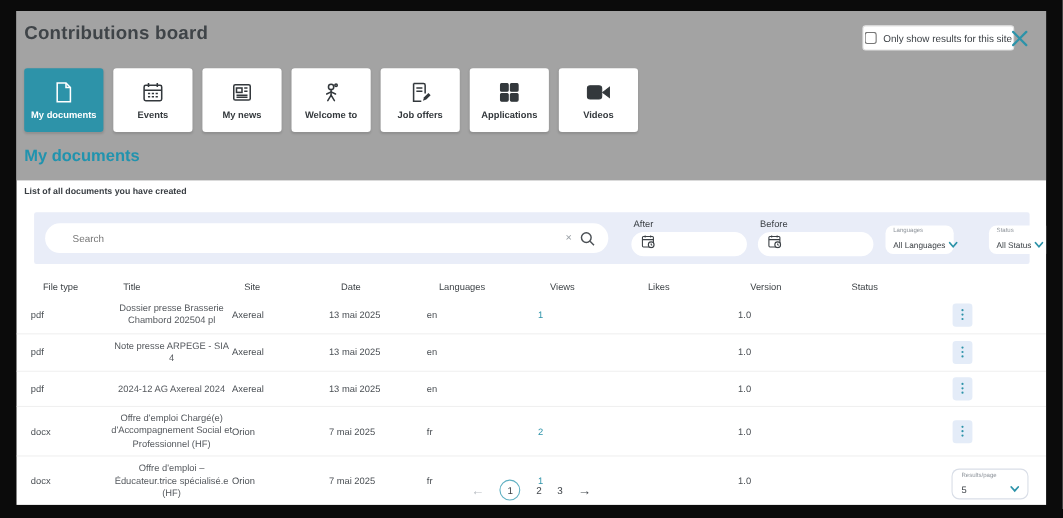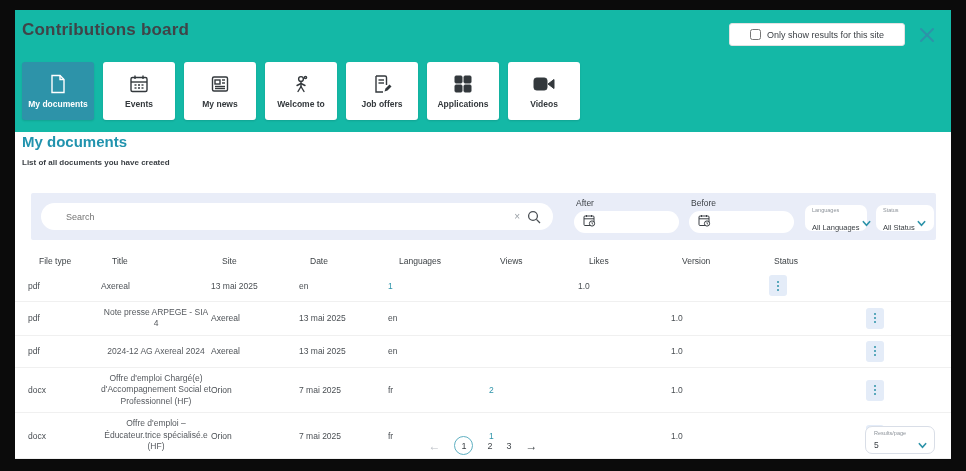--- a/index.html
+++ b/index.html
@@ -1,61 +1,61 @@
 <!DOCTYPE html>
 <html><head>
 <meta charset="utf-8">
 <style>
   * { box-sizing: border-box; margin: 0; padding: 0; }
   body { font-family: "Liberation Sans", sans-serif; background:#000; }
   .frame { position:relative; width:966px; height:471px; background:#0b0b0b; overflow:hidden; }
   .page { position:absolute; left:15px; top:10px; width:936px; height:449px; background:#fff; overflow:hidden; }
 
   
-  .header-band { position:absolute; left:0; top:0; width:100%; height:122px; background:#14b8a6; }
+  .header-band { position:absolute; left:0; top:0; width:100%; height:154px; background:#a3a3a3; }
   .app-title { position:absolute; left:7px; top:10px; font-size:17px; font-weight:bold; color:#3f4448; letter-spacing:.2px; }
-  .site-filter { position:absolute; right:46px; top:13px; height:23px; background:#fff; border:1px solid #e2e2e2; border-radius:3px; display:flex; align-items:center; gap:6px; padding:0 20px; cursor:pointer; }
+  .site-filter { position:absolute; right:29px; top:13px; height:23px; background:#fff; border:1px solid #e2e2e2; border-radius:3px; display:flex; align-items:center; gap:6px; padding:0 1px; cursor:pointer; }
   .site-filter input { width:11px; height:11px; accent-color:#2d93a9; }
   .site-filter span { font-size:9px; color:#3a3f44; }
   .close-x { position:absolute; right:14px; top:15px; width:20px; height:20px; cursor:pointer; }
   .close-x svg { width:20px; height:20px; }
 
   
   .tabs { position:absolute; left:7px; top:52px; display:flex; gap:9px; }
   .tab { width:72px; height:58px; background:#fff; border-radius:3px; box-shadow:0 1px 2px rgba(0,0,0,.12); display:flex; flex-direction:column; align-items:center; justify-content:center; gap:5px; cursor:pointer; }
   .tab .t-icon { height:22px; display:flex; align-items:center; justify-content:center; }
   .tab .t-label { font-size:8.5px; font-weight:bold; color:#33383c; text-align:center; line-height:1.1; }
   .tab.active { background:#2d93a9; }
   .tab.active .t-label { color:#fff; }
   .tab svg { stroke:#33383c; }
   .tab.active svg { stroke:#fff; }
   .tab svg .fillpart { fill:#33383c; }
 
   
   .section-title { position:absolute; left:7px; top:123px; font-size:15px; font-weight:bold; color:#2193ae; }
-  .section-sub { position:absolute; left:7px; top:148px; font-size:8px; font-weight:bold; color:#3a3f44; }
+  .section-sub { position:absolute; left:7px; top:159px; font-size:8px; font-weight:bold; color:#3a3f44; }
 
   
   .filter-band { position:absolute; left:16px; top:183px; width:905px; height:47px; background:#e9edf8; border-radius:2px; }
   .search-pill { position:absolute; left:10px; top:10px; width:512px; height:27px; background:#fff; border-radius:14px; display:flex; align-items:center; }
   .search-pill input { flex:1; border:none; outline:none; background:transparent; font-size:9px; color:#444; padding-left:25px; font-family:"Liberation Sans",sans-serif; }
   .search-clear { font-size:10px; color:#9aa0a6; padding:0 7px; cursor:pointer; }
   .search-btn { padding-right:12px; cursor:pointer; display:flex; align-items:center; }
 
   .date-group { position:absolute; top:5px; }
   .date-group.after { left:543px; }
   .date-group.before { left:658px; }
   .date-label { font-size:8.5px; color:#3a3f44; margin-bottom:3px; margin-left:2px; }
   .date-input { width:105px; height:22px; background:#fff; border-radius:11px; display:flex; align-items:center; padding-left:9px; cursor:pointer; }
 
   .dd-box { position:absolute; top:12px; height:26px; background:#fff; border-radius:7px; padding:3px 7px 0 7px; cursor:pointer; }
   .dd-box.languages { left:774px; width:62px; }
-  .dd-box.status { left:845px; width:58px; }
+  .dd-box.status { left:868px; width:58px; }
   .dd-label { font-size:5.5px; color:#8d939a; line-height:1; }
-  .dd-row { display:flex; align-items:flex-end; gap:2px; }
+  .dd-row { display:flex; align-items:center; gap:2px; }
   .dd-value { font-size:7.5px; color:#3a3f44; white-space:nowrap; }
   .dd-chev svg { width:9px; height:9px; }
 
   
   .grid-row { display:grid; grid-template-columns:73px 110px 88px 89px 101px 89px 93px 92px 97px 1fr; padding-left:13px; align-items:center; }
   .table-head { position:absolute; left:12px; top:246px; width:100%;padding-left:12px; }
   .table-head .th { font-size:8.5px; color:#3e4347; font-weight:normal; }
   .table-head .th.c-title { text-align:left; }
   .table-body { position:absolute; left:0; top:260px; width:100%; }
   .tr { border-bottom:1px solid #f0f0f0; padding-top:5px; padding-bottom:5px; min-height:25px; }
@@ -277,20 +277,21 @@
       <div class="th">Likes</div>
       <div class="th">Version</div>
       <div class="th">Status</div>
       <div class="th"></div>
     </div>
 
     <div class="table-body">
 
       <div class="tr grid-row">
         <div class="td">pdf</div>
+        <div class="td c-title">Dossier presse Brasserie Chambord 202504 pl</div>
         <div class="td">Axereal</div>
         <div class="td">13 mai 2025</div>
         <div class="td">en</div>
         <div class="td c-views">1</div>
         <div class="td"></div>
         <div class="td">1.0</div>
         <div class="td"></div>
         <div class="menu-cell">
             <div class="kebab">
               <i></i>

